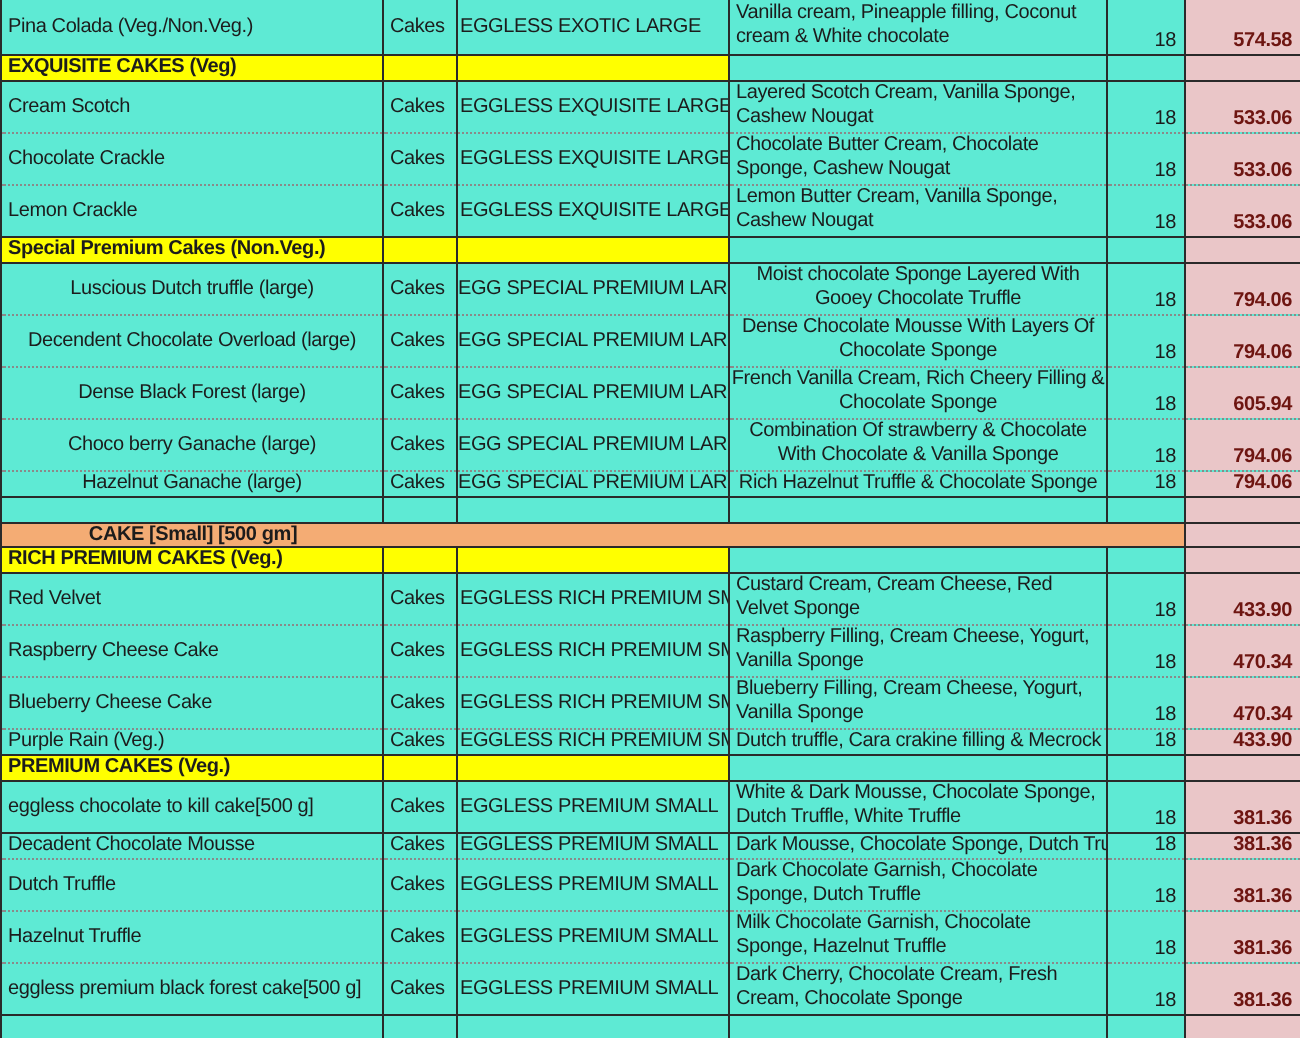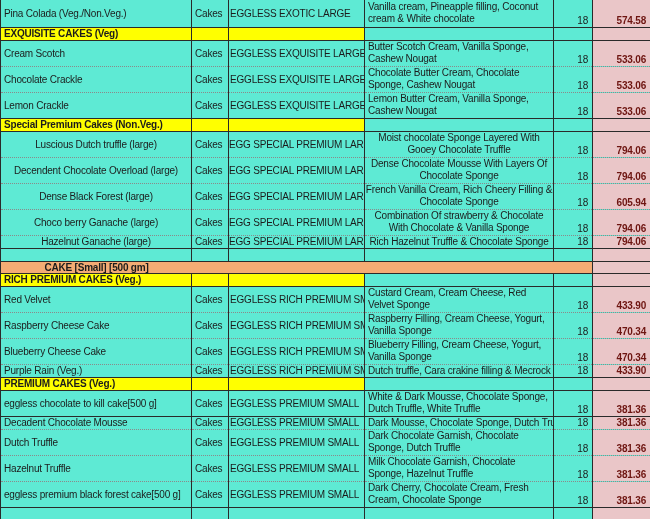--- a/index.html
+++ b/index.html
@@ -62,21 +62,21 @@
           <td class="yellow-cell"></td>
           <td class="yellow-cell"></td>
           <td class="c-desc"></td>
           <td class="c-qty"></td>
           <td class="c-price"></td>
         </tr>
         <tr class="dotted" style="height: 26px;">
           <td class="c-name">Cream Scotch</td>
           <td class="c-cat">Cakes</td>
           <td class="c-type">EGGLESS EXQUISITE LARGE</td>
-          <td class="c-desc">Butter Scotch Cream, Vanilla Sponge, Cashew Nougat</td>
+          <td class="c-desc">Layered Scotch Cream, Vanilla Sponge, Cashew Nougat</td>
           <td class="c-qty">18</td>
           <td class="c-price">533.06</td>
         </tr>
         <tr class="dotted" style="height: 26px;">
           <td class="c-name">Chocolate Crackle</td>
           <td class="c-cat">Cakes</td>
           <td class="c-type">EGGLESS EXQUISITE LARGE</td>
           <td class="c-desc">Chocolate Butter Cream, Chocolate Sponge, Cashew Nougat</td>
           <td class="c-qty">18</td>
           <td class="c-price">533.06</td>

